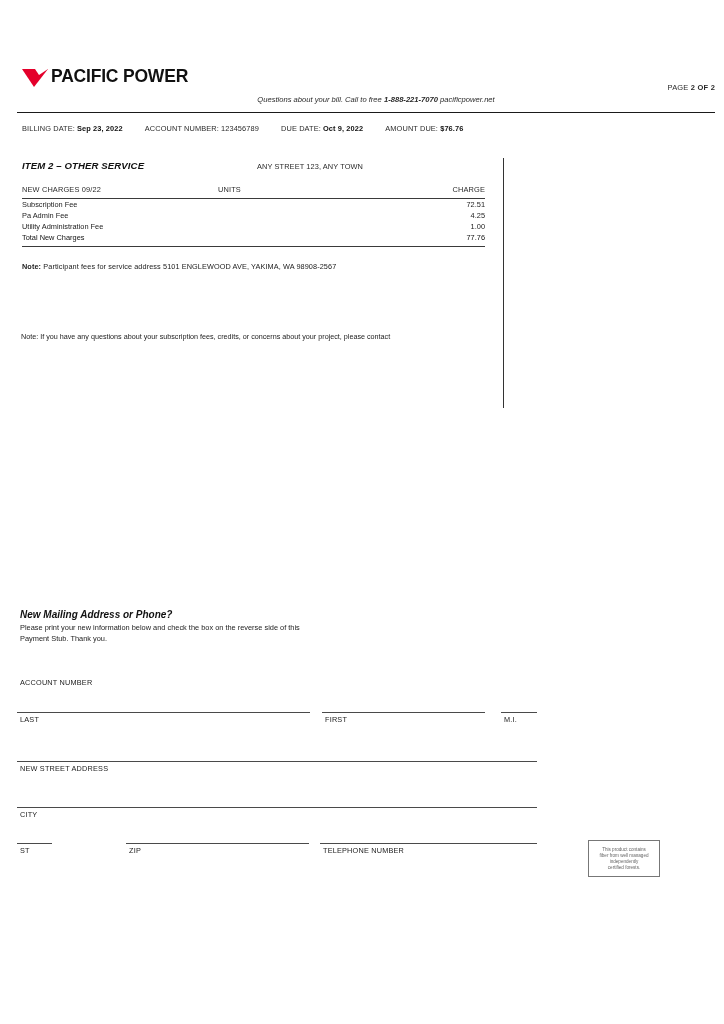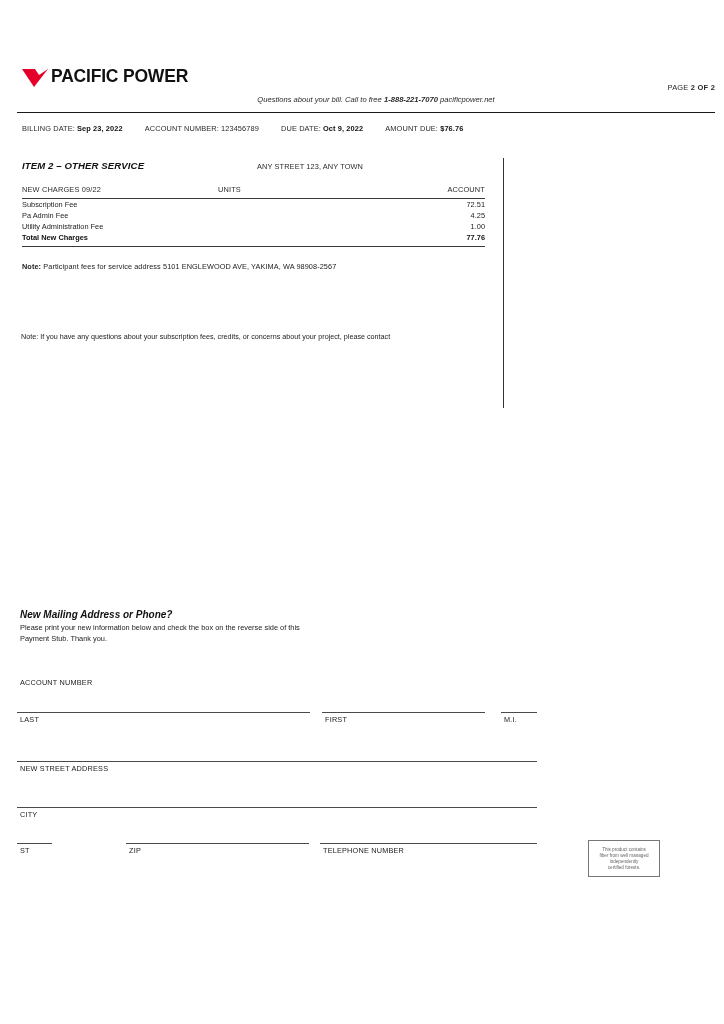--- a/index.html
+++ b/index.html
@@ -141,21 +141,21 @@
 
   .row {
     position: relative;
     height: 11.2px;
     font-size: 7.4px;
     color: #222;
   }
   .row .d { position: absolute; left: 0; top: 0.5px; }
   .row .u { position: absolute; left: 196px; top: 0.5px; }
   .row .a { position: absolute; right: 0; top: 0.5px; }
-  .row.total { font-weight: bold; color: #111; }
+  .row.total { font-weight: normal; color: #111; }
 
   .vline {
     position: absolute;
     left: 503px;
     top: 158px;
     width: 1px;
     height: 250px;
     background: #333;
   }
 
@@ -286,21 +286,21 @@
     </span>
   </div>
 
   <div class="item-title">ITEM 2 – OTHER SERVICE</div>
   <div class="item-address">ANY STREET 123, ANY TOWN</div>
 
   <div class="charges">
     <div class="head">
       <span class="c-desc">NEW CHARGES 09/22</span>
       <span class="c-units">UNITS</span>
-      <span class="c-charge">ACCOUNT</span>
+      <span class="c-charge">CHARGE</span>
     </div>
     <div class="hr"></div>
 
     <div class="row">
       <span class="d">Subscription Fee</span>
       <span class="u"></span>
       <span class="a">72.51</span>
     </div>
     <div class="row">
       <span class="d">Pa Admin Fee</span>

